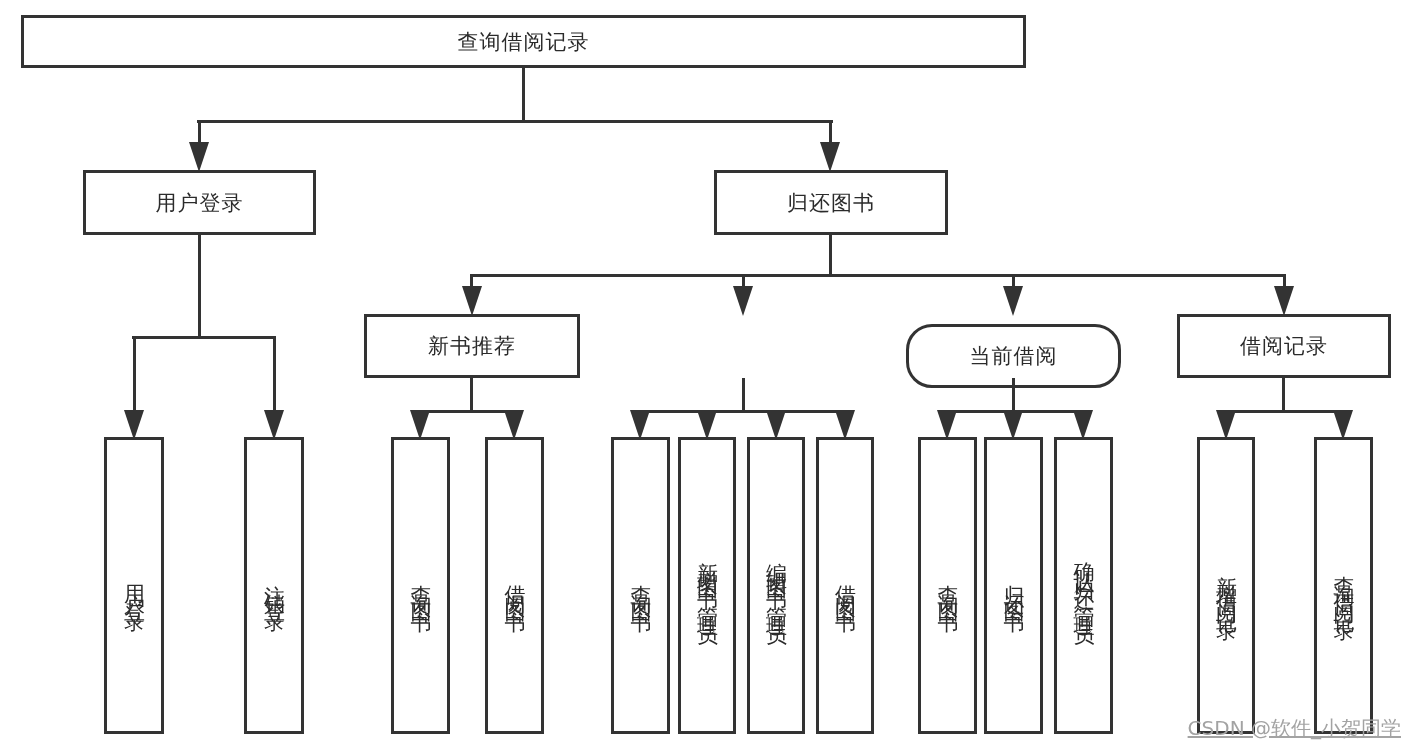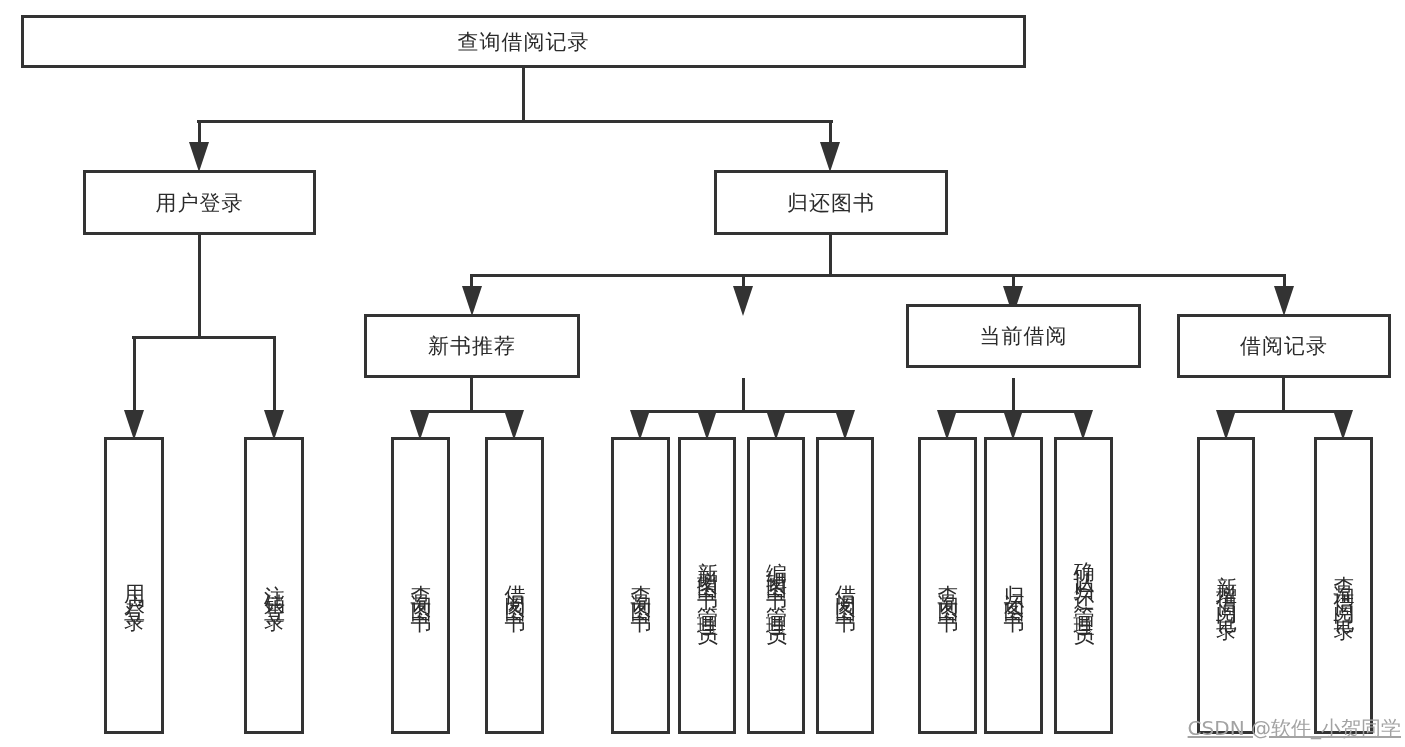--- a/index.html
+++ b/index.html
@@ -99,21 +99,21 @@
   <div class="vline" style="left:1012px; top:274px; height:16px;"></div>
   <div class="vline" style="left:1283px; top:274px; height:16px;"></div>
   <div class="arrow-down" style="left:462px; top:286px;"></div>
   <div class="arrow-down" style="left:733px; top:286px;"></div>
   <div class="arrow-down" style="left:1003px; top:286px;"></div>
   <div class="arrow-down" style="left:1274px; top:286px;"></div>
 
   <div class="node" style="left:364px; top:314px; width:216px; height:64px;">
     <span>新书推荐</span>
   </div>
-  <div class="node" style="left:906px; top:304px; width:235px; height:64px;">
+  <div class="node" style="left:906px; top:324px; width:215px; height:64px;border-radius:26px;">
     <span>当前借阅</span>
   </div>
   <div class="node" style="left:1177px; top:314px; width:214px; height:64px;">
     <span>借阅记录</span>
   </div>
 
   <div class="vline" style="left:470px; top:378px; height:34px;"></div>
   <div class="vline" style="left:742px; top:378px; height:34px;"></div>
   <div class="vline" style="left:1012px; top:378px; height:34px;"></div>
   <div class="vline" style="left:1282px; top:378px; height:34px;"></div>

